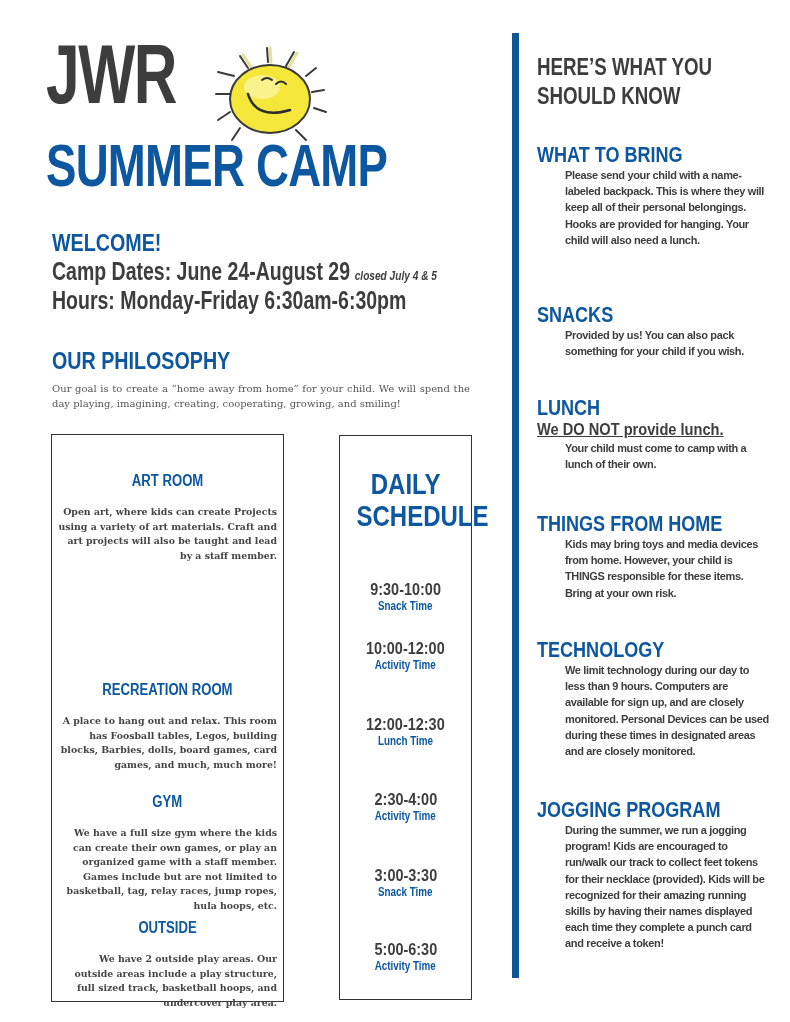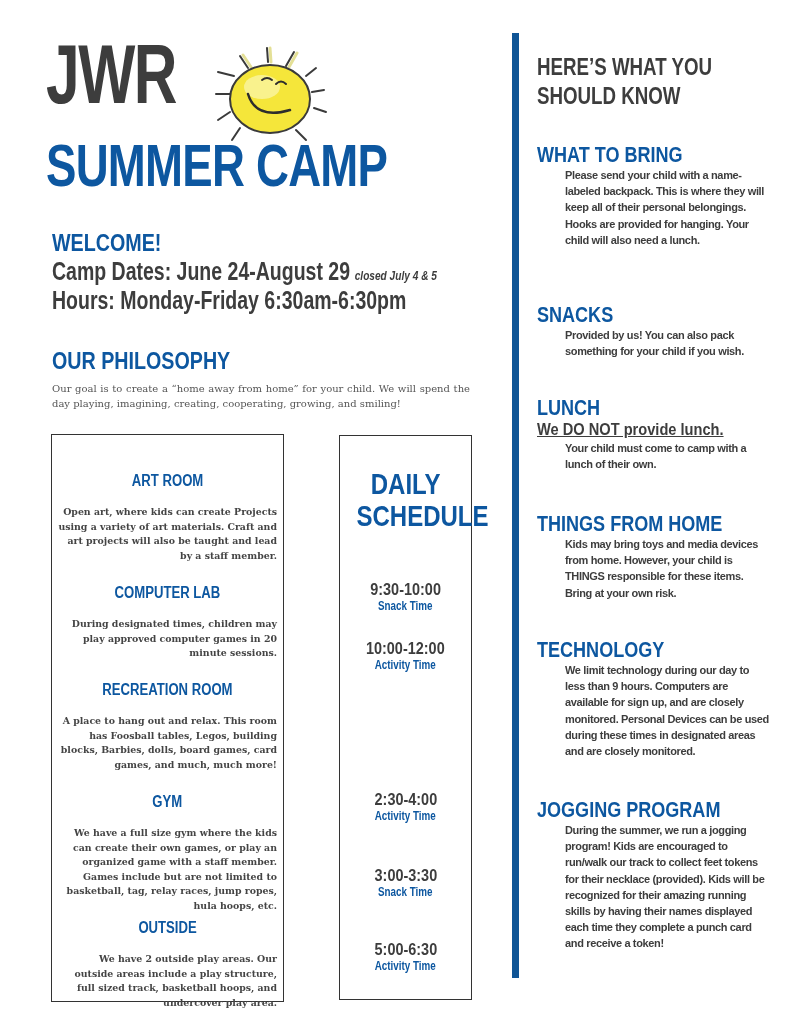--- a/index.html
+++ b/index.html
@@ -160,24 +160,20 @@
 <div class="hours-line cond">Hours: Monday-Friday 6:30am-6:30pm</div>
 
 <div class="phil-title cond">OUR PHILOSOPHY</div>
 <div class="phil-text serif">Our goal is to create a “home away from home” for your child. We will spend the day playing, imagining, creating, cooperating, growing, and smiling!</div>
 
 <div class="rooms-box">
   <div class="room" style="top:36px;">
     <div class="room-title">ART ROOM</div>
     <div class="room-text serif">Open art, where kids can create Projects using a variety of art materials. Craft and art projects will also be taught and lead by a staff member.</div>
   </div>
-  <div class="room" style="top:148px;">
-    <div class="room-title">COMPUTER LAB</div>
-    <div class="room-text serif">During designated times, children may play approved computer games in 20 minute sessions.</div>
-  </div>
   <div class="room" style="top:245px;">
     <div class="room-title">RECREATION ROOM</div>
     <div class="room-text serif">A place to hang out and relax. This room has Foosball tables, Legos, building blocks, Barbies, dolls, board games, card games, and much, much more!</div>
   </div>
   <div class="room" style="top:357px;">
     <div class="room-title">GYM</div>
     <div class="room-text serif">We have a full size gym where the kids can create their own games, or play an organized game with a staff member. Games include but are not limited to basketball, tag, relay races, jump ropes, hula hoops, etc.</div>
   </div>
   <div class="room" style="top:483px;">
     <div class="room-title">OUTSIDE</div>
@@ -191,20 +187,24 @@
     <span>SCHEDULE</span>
   </div>
   <div class="slot" style="top:144px;">
     <span class="slot-time">9:30-10:00</span>
     <span class="slot-label"><span>Snack Time</span></span>
   </div>
   <div class="slot" style="top:203px;">
     <span class="slot-time">10:00-12:00</span>
     <span class="slot-label"><span>Activity Time</span></span>
   </div>
+  <div class="slot" style="top:279px;">
+    <span class="slot-time">12:00-12:30</span>
+    <span class="slot-label"><span>Lunch Time</span></span>
+  </div>
   <div class="slot" style="top:354px;">
     <span class="slot-time">2:30-4:00</span>
     <span class="slot-label"><span>Activity Time</span></span>
   </div>
   <div class="slot" style="top:430px;">
     <span class="slot-time">3:00-3:30</span>
     <span class="slot-label"><span>Snack Time</span></span>
   </div>
   <div class="slot" style="top:504px;">
     <span class="slot-time">5:00-6:30</span>

